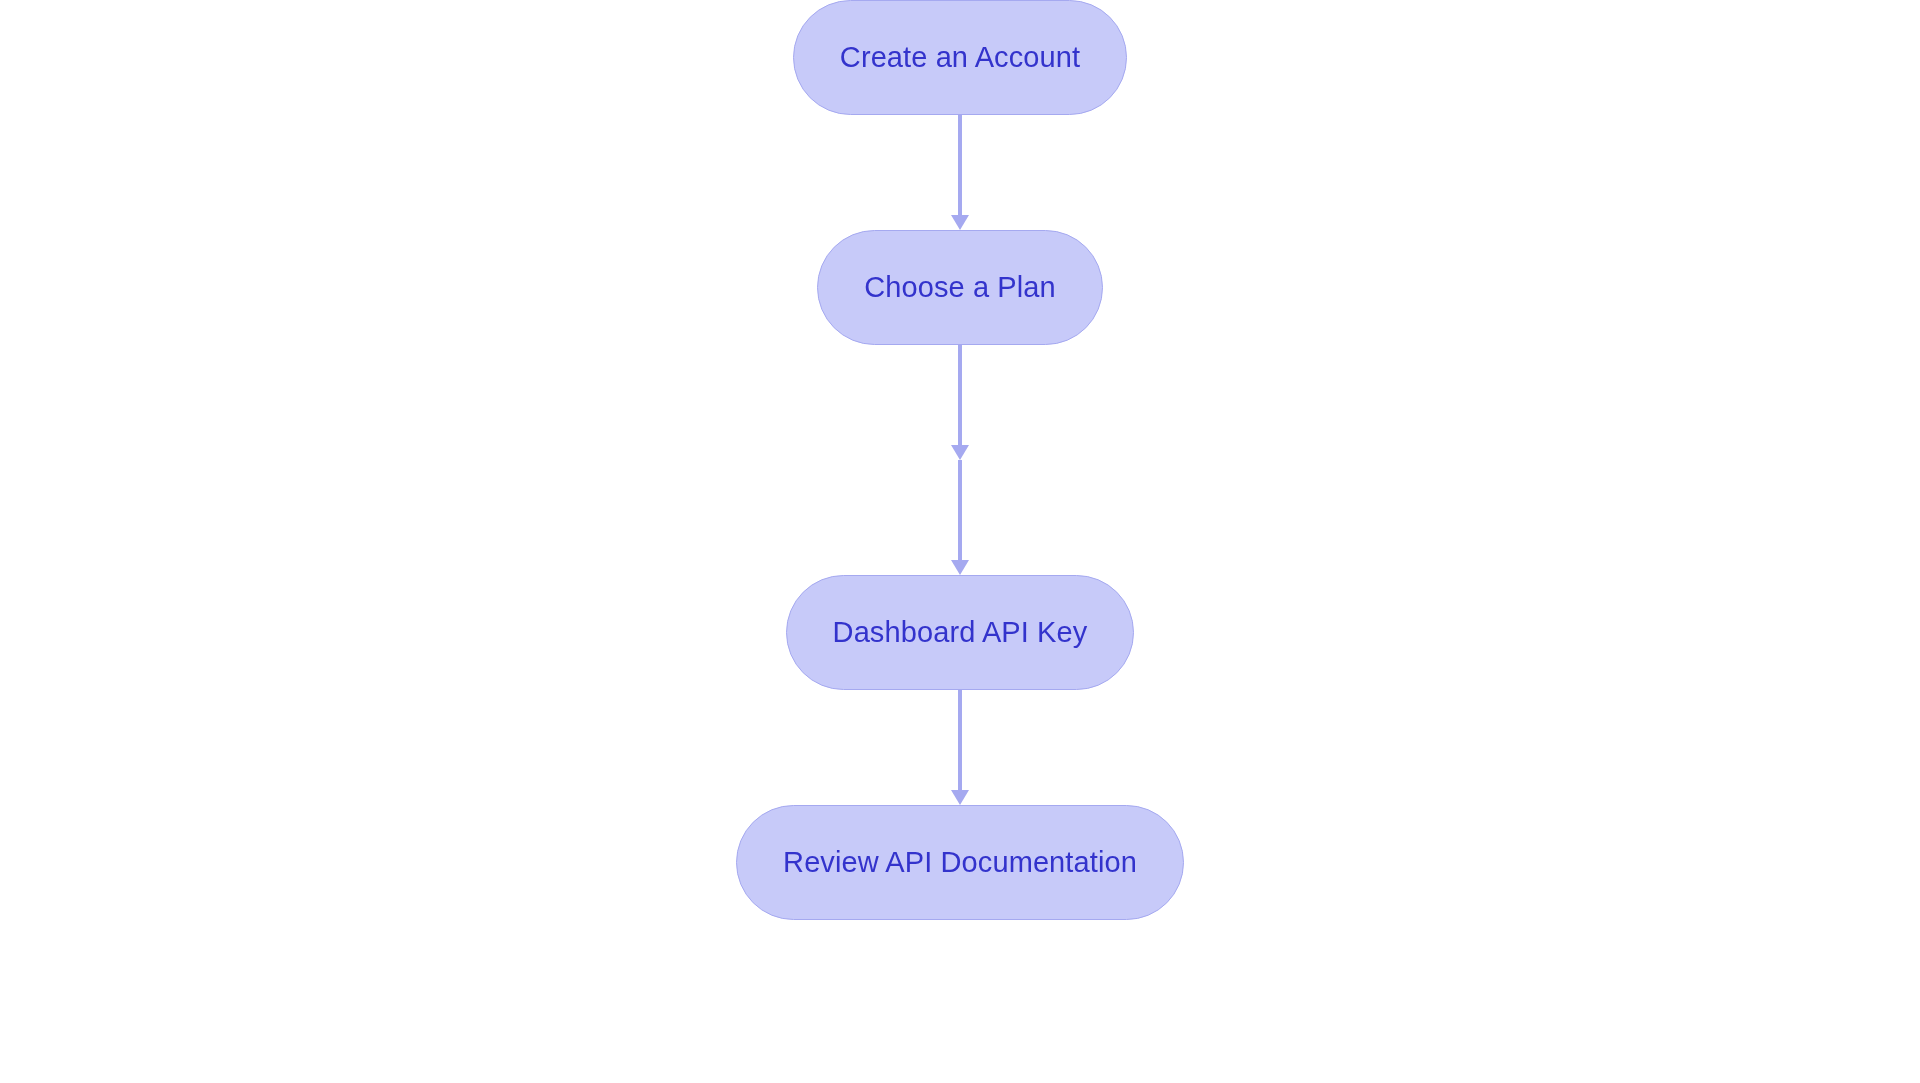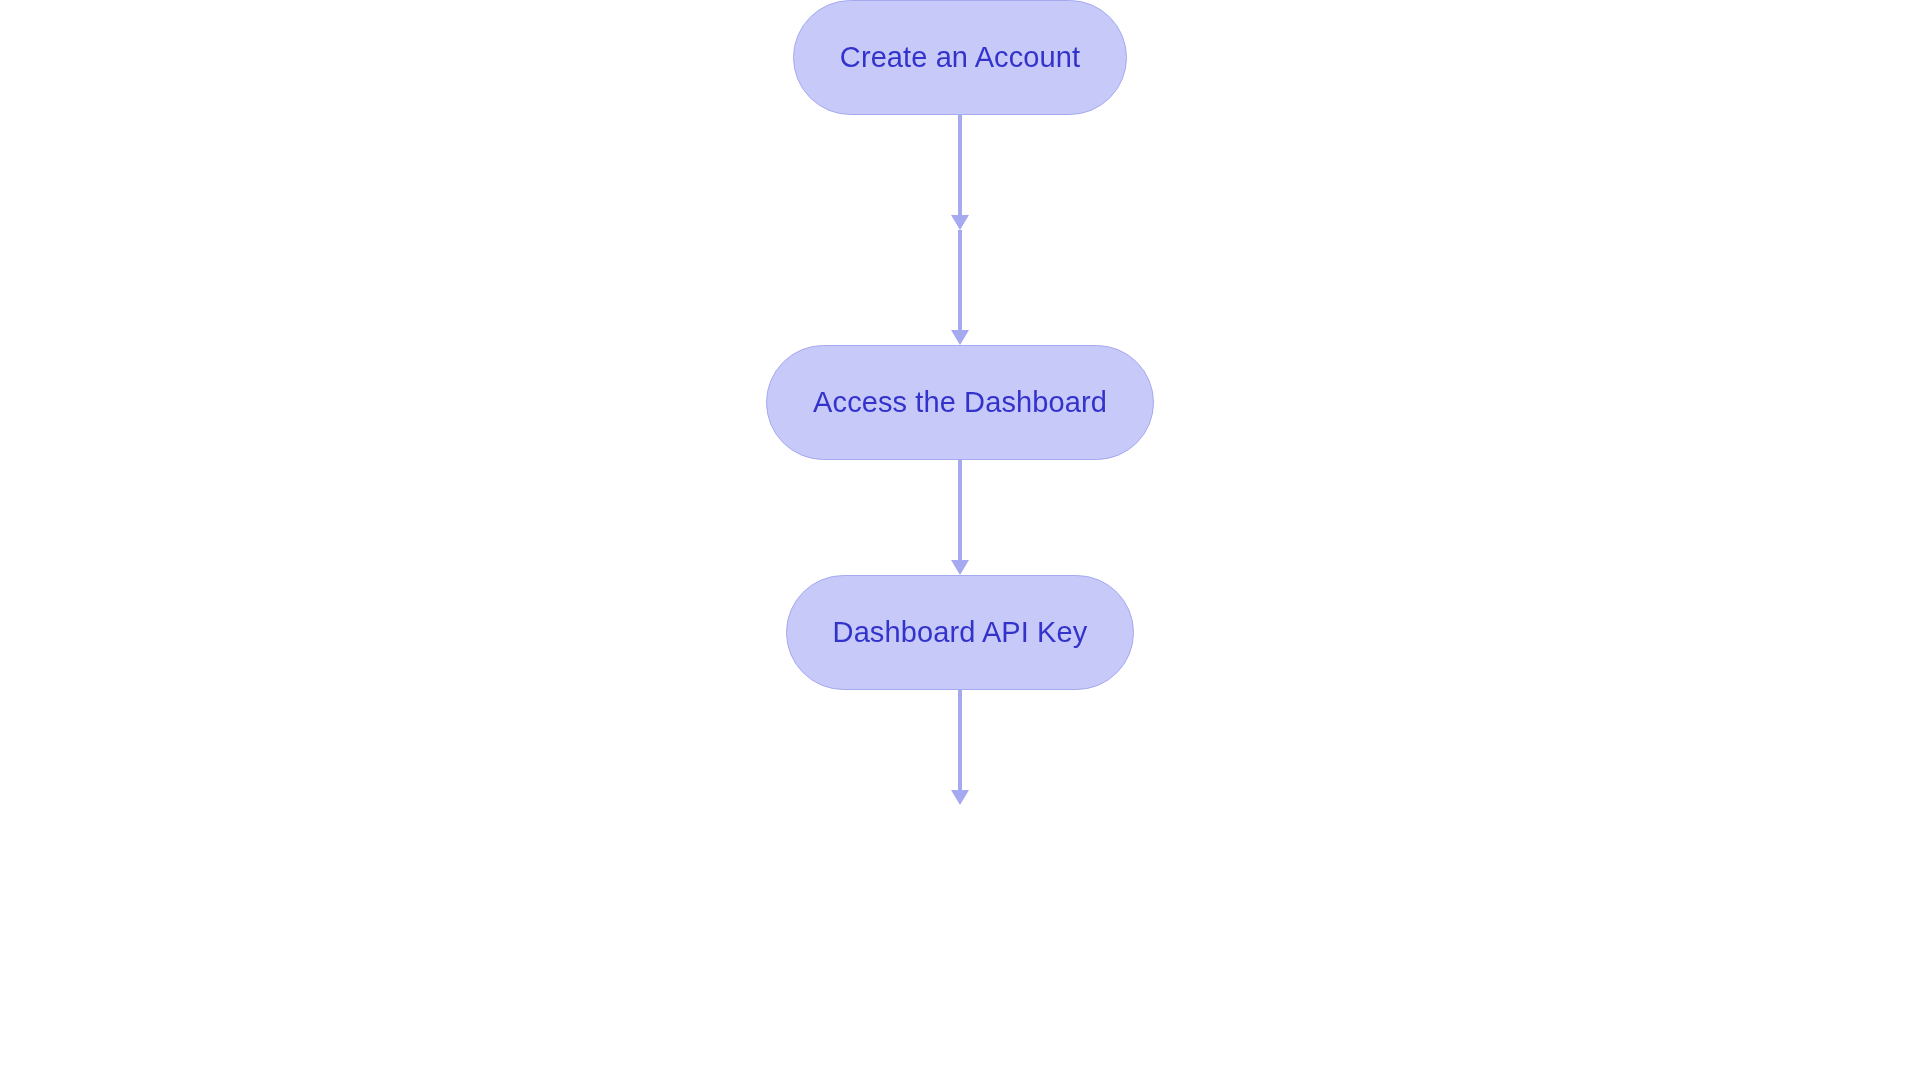--- a/index.html
+++ b/index.html
@@ -87,39 +87,42 @@
 
     <div class="node">
       <span class="node-label">Create an Account</span>
     </div>
 
     <div class="connector">
       <div class="conn-line"></div>
       <div class="conn-head"></div>
     </div>
 
+    <div class="node">
+      <span class="node-label">Choose a Plan</span>
+    </div>
 
     <div class="connector">
       <div class="conn-line"></div>
       <div class="conn-head"></div>
     </div>
 
-    <div class="node">
-      <span class="node-label">Access the Dashboard</span>
-    </div>
 
     <div class="connector">
       <div class="conn-line"></div>
       <div class="conn-head"></div>
     </div>
 
     <div class="node">
       <span class="node-label">Dashboard API Key</span>
     </div>
 
     <div class="connector">
       <div class="conn-line"></div>
       <div class="conn-head"></div>
     </div>
 
+    <div class="node">
+      <span class="node-label">Review API Documentation</span>
+    </div>
 
   </div>
 </div>
 
 </body></html>

